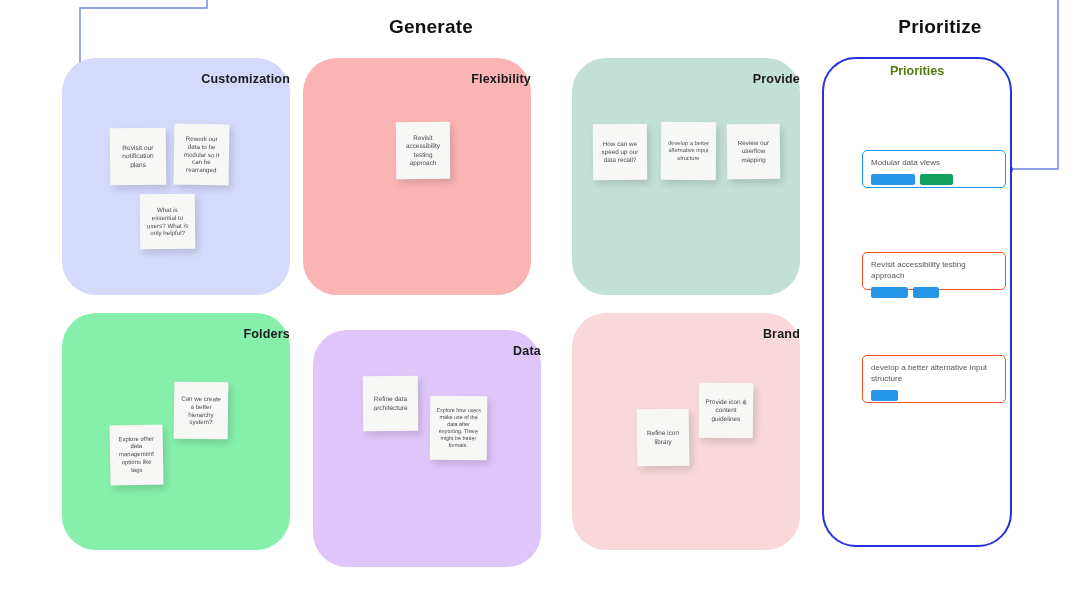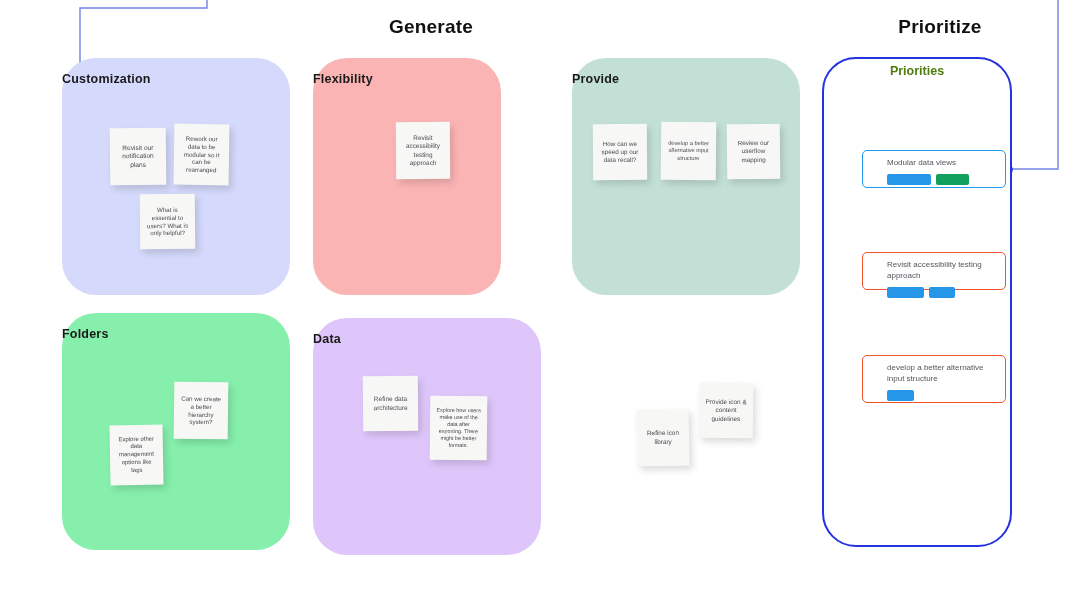--- a/index.html
+++ b/index.html
@@ -26,21 +26,21 @@
   #phase-prioritize{left:830px;top:16px;width:220px;}
 
   
   .panel{
     position:absolute;
     border-radius:34px;
   }
   .panel-title{
     position:absolute;
     top:14px;left:0;right:0;
-    text-align:left;
+    text-align:right;
     font-size:12.5px;
     font-weight:bold;
     color:#1a1a1a;
     letter-spacing:.2px;
   }
 
   
   .note{
     position:absolute;
     background:#f7f7f5;
@@ -73,21 +73,21 @@
     text-align:center;
     font-size:12.5px;font-weight:bold;color:#4d7c0f;
   }
 
   
   .pcard{
     position:absolute;
     box-sizing:border-box;
     border-radius:5px;
     background:#ffffff;
-    padding:7px 8px 8px 24px;
+    padding:7px 8px 8px 8px;
   }
   .pcard-text{
     font-size:8px;
     color:#55555d;
     line-height:1.35;
     margin-bottom:5px;
     text-align:left;
   }
   .tags{display:flex;gap:5px;}
   .tag{height:11px;border-radius:2px;}
@@ -123,21 +123,21 @@
   <div class="note" style="left:110px;top:128px;width:56px;height:57px;font-size:6.6px;transform:rotate(-0.6deg);">
     <span>Revisit our notification plans</span>
   </div>
   <div class="note" style="left:174px;top:124px;width:55px;height:61px;font-size:6.2px;transform:rotate(0.8deg);">
     <span>Rework our data to be modular so it can be rearranged</span>
   </div>
   <div class="note" style="left:140px;top:194px;width:55px;height:55px;font-size:6.2px;transform:rotate(-0.5deg);">
     <span>What is essential to users? What is only helpful?</span>
   </div>
 
-  <div class="panel" id="panel-flexibility" style="left:313px;top:58px;width:188px;height:237px;background:#fbb4b4;">
+  <div class="panel" id="panel-flexibility" style="left:303px;top:58px;width:228px;height:237px;background:#fbb4b4;">
     <div class="panel-title">Flexibility</div>
   </div>
   <div class="note" style="left:396px;top:122px;width:54px;height:57px;font-size:6.4px;transform:rotate(-0.4deg);">
     <span>Revisit accessibility testing approach</span>
   </div>
 
   <div class="panel" id="panel-workflow" style="left:572px;top:58px;width:228px;height:237px;background:#c3e0d7;">
     <div class="panel-title">Provide</div>
   </div>
   <div class="note" style="left:593px;top:124px;width:54px;height:56px;font-size:6.3px;transform:rotate(-0.4deg);">
@@ -153,30 +153,33 @@
   <div class="panel" id="panel-folders" style="left:62px;top:313px;width:228px;height:237px;background:#86efac;">
     <div class="panel-title">Folders</div>
   </div>
   <div class="note" style="left:174px;top:382px;width:54px;height:57px;font-size:6.2px;transform:rotate(0.7deg);">
     <span>Can we create a better hierarchy system?</span>
   </div>
   <div class="note" style="left:110px;top:425px;width:53px;height:60px;font-size:6px;transform:rotate(-1deg);">
     <span>Explore other data management options like tags</span>
   </div>
 
-  <div class="panel" id="panel-data" style="left:313px;top:318px;width:228px;height:237px;background:#dec6fa;">
+  <div class="panel" id="panel-data" style="left:313px;top:330px;width:228px;height:237px;background:#dec6fa;">
     <div class="panel-title">Data</div>
   </div>
   <div class="note" style="left:363px;top:376px;width:55px;height:55px;font-size:6.5px;transform:rotate(-0.5deg);">
     <span>Refine data architecture</span>
   </div>
   <div class="note" style="left:430px;top:396px;width:57px;height:64px;font-size:5.4px;transform:rotate(0.6deg);">
     <span>Explore how users make use of the data after exporting. There might be better formats.</span>
   </div>
 
+  <div class="panel" id="panel-brand" style="left:572px;top:313px;width:228px;height:237px;background:#f8d8da;">
+    <div class="panel-title">Brand</div>
+  </div>
   <div class="note" style="left:637px;top:409px;width:52px;height:57px;font-size:6.4px;transform:rotate(-0.8deg);">
     <span>Refine icon library</span>
   </div>
   <div class="note" style="left:699px;top:383px;width:54px;height:55px;font-size:6.4px;transform:rotate(0.6deg);">
     <span>Provide icon &amp; content guidelines</span>
   </div>
 
   <div id="prioritize-frame"></div>
   <div id="priorities-title">Priorities</div>
 

